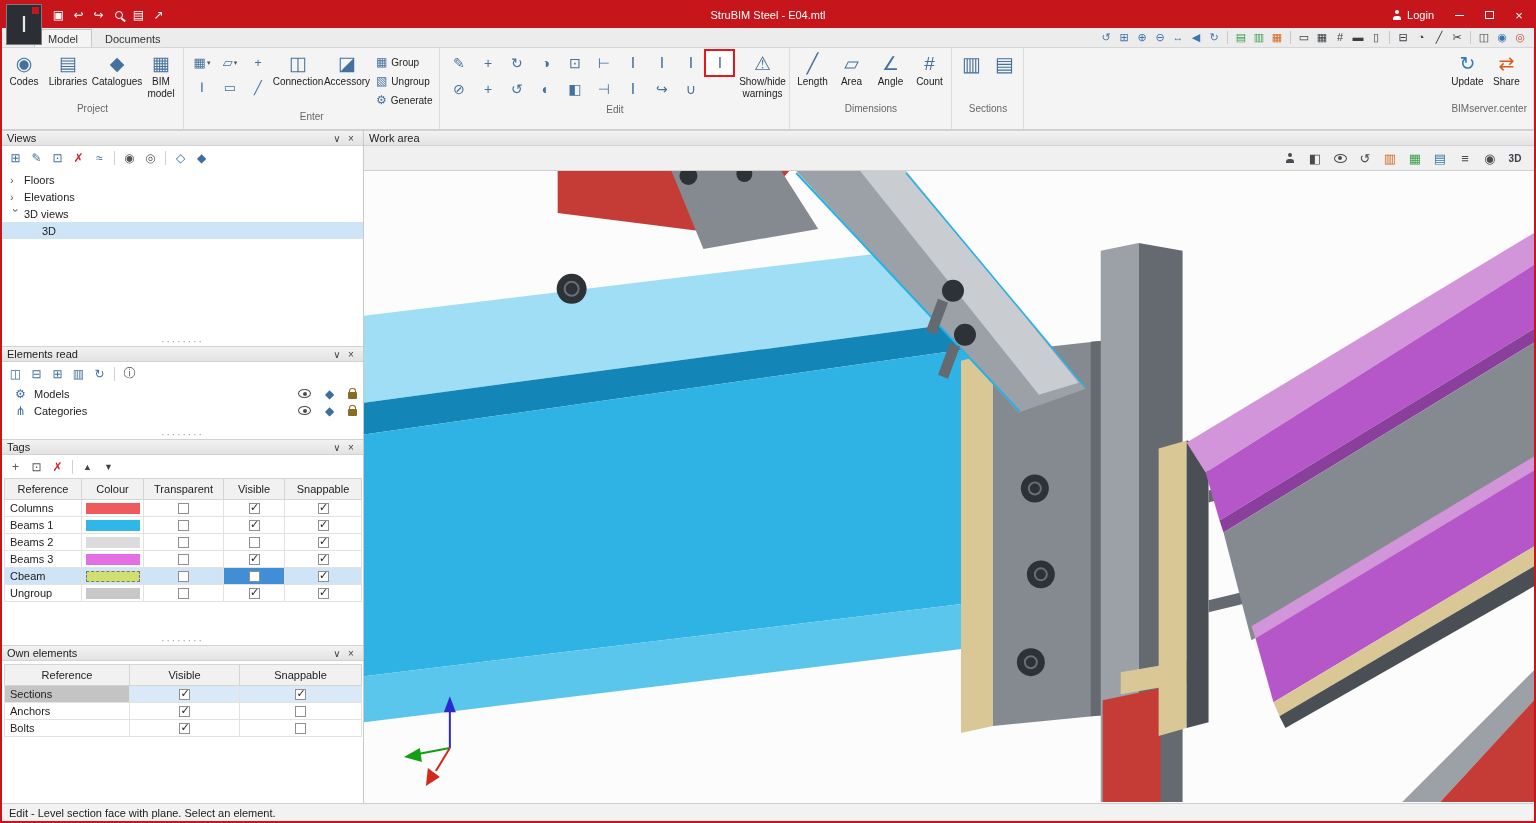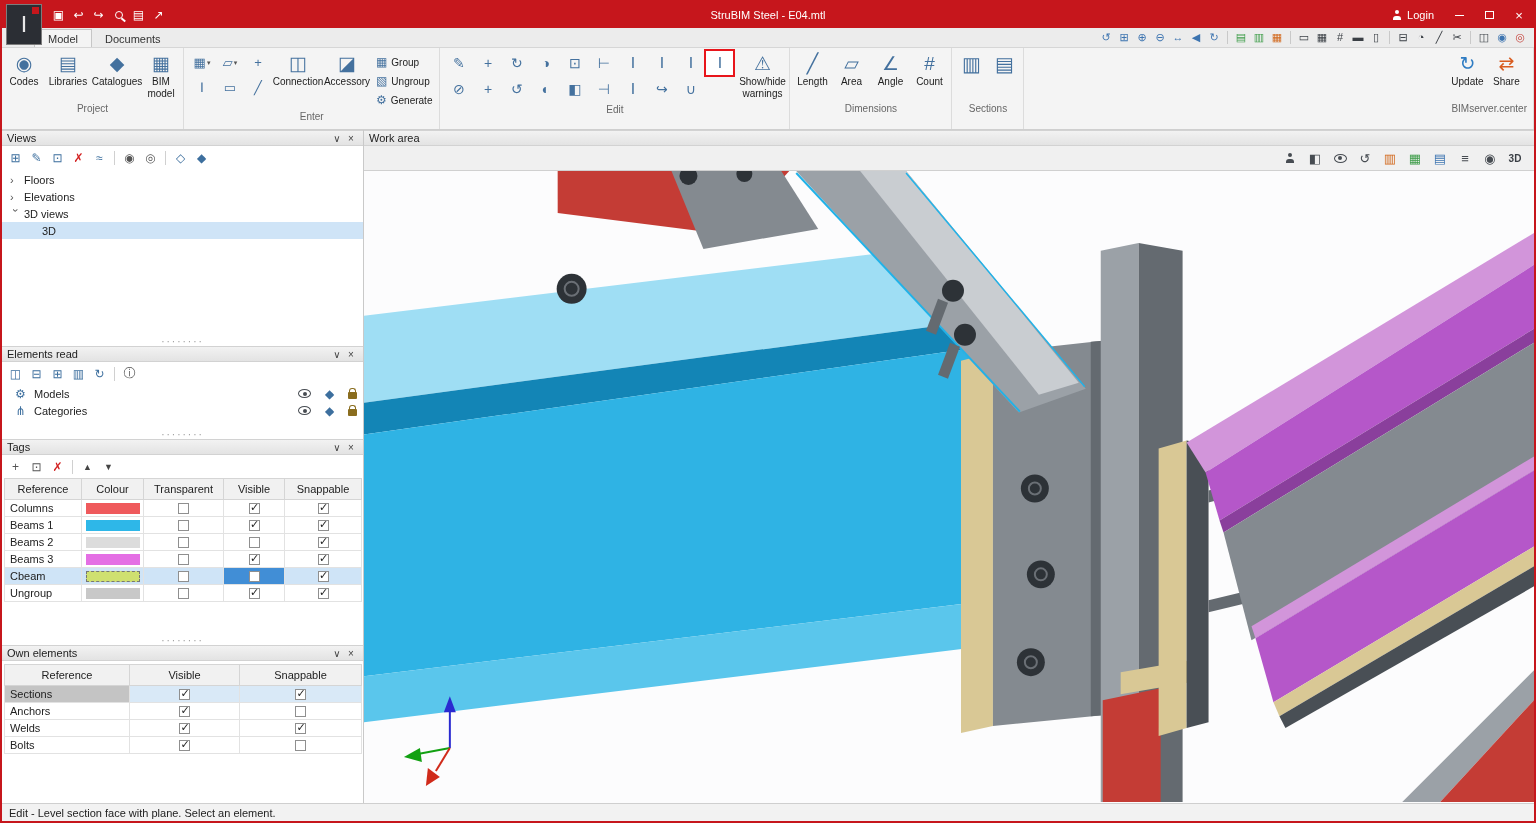--- a/index.html
+++ b/index.html
@@ -513,25 +513,20 @@
             <td class="ref" style="background: rgb(196, 196, 196);">Sections</td>
             <td style="background: rgb(217, 233, 247);"><span class="cb checked"></span></td>
             <td style="background: rgb(217, 233, 247);"><span class="cb checked"></span></td>
           </tr>
           <tr>
             <td class="ref">Anchors</td>
             <td><span class="cb checked"></span></td>
             <td><span class="cb"></span></td>
           </tr>
           <tr>
-            <td class="ref">Welds</td>
-            <td><span class="cb checked"></span></td>
-            <td><span class="cb checked"></span></td>
-          </tr>
-          <tr>
             <td class="ref">Bolts</td>
             <td><span class="cb checked"></span></td>
             <td><span class="cb"></span></td>
           </tr>
         </tbody>
           </table>
       </div>
 
       <div class="leftfill"></div>
     </div>

